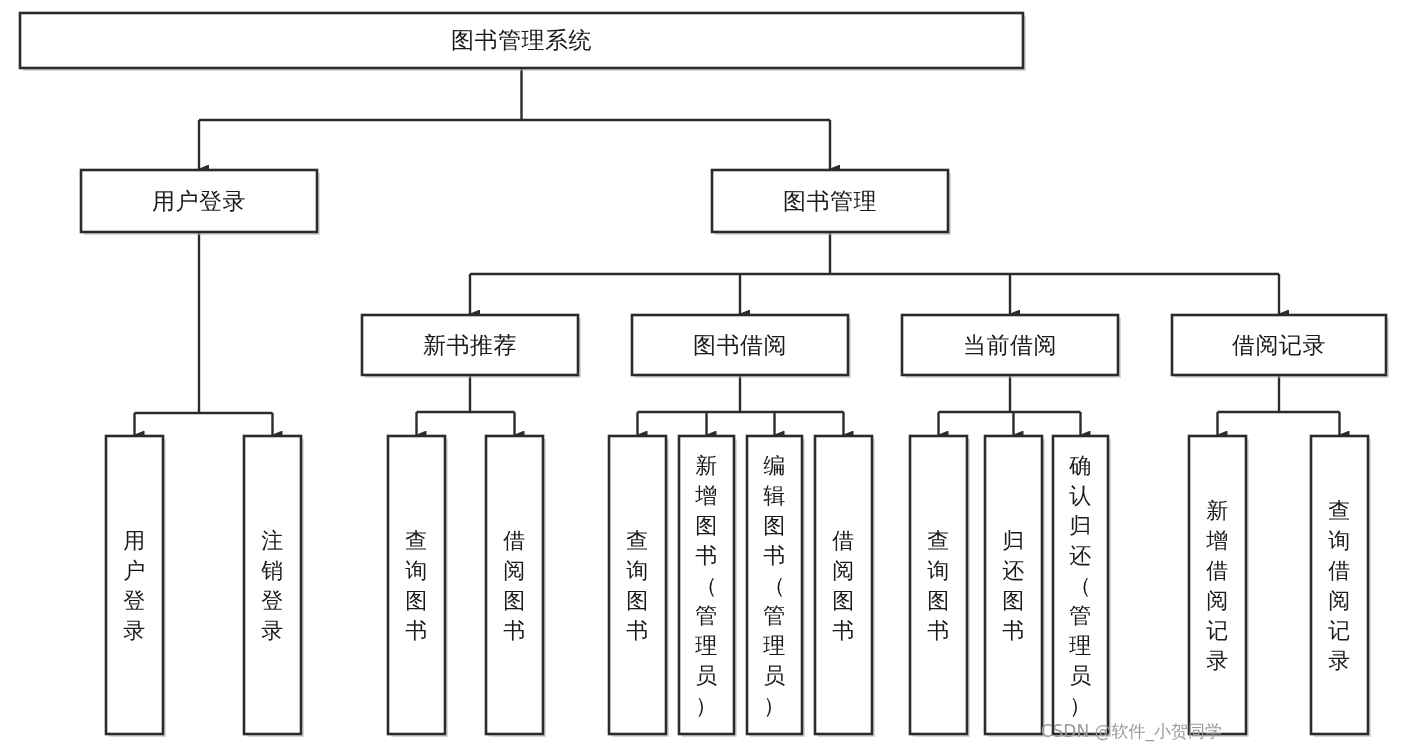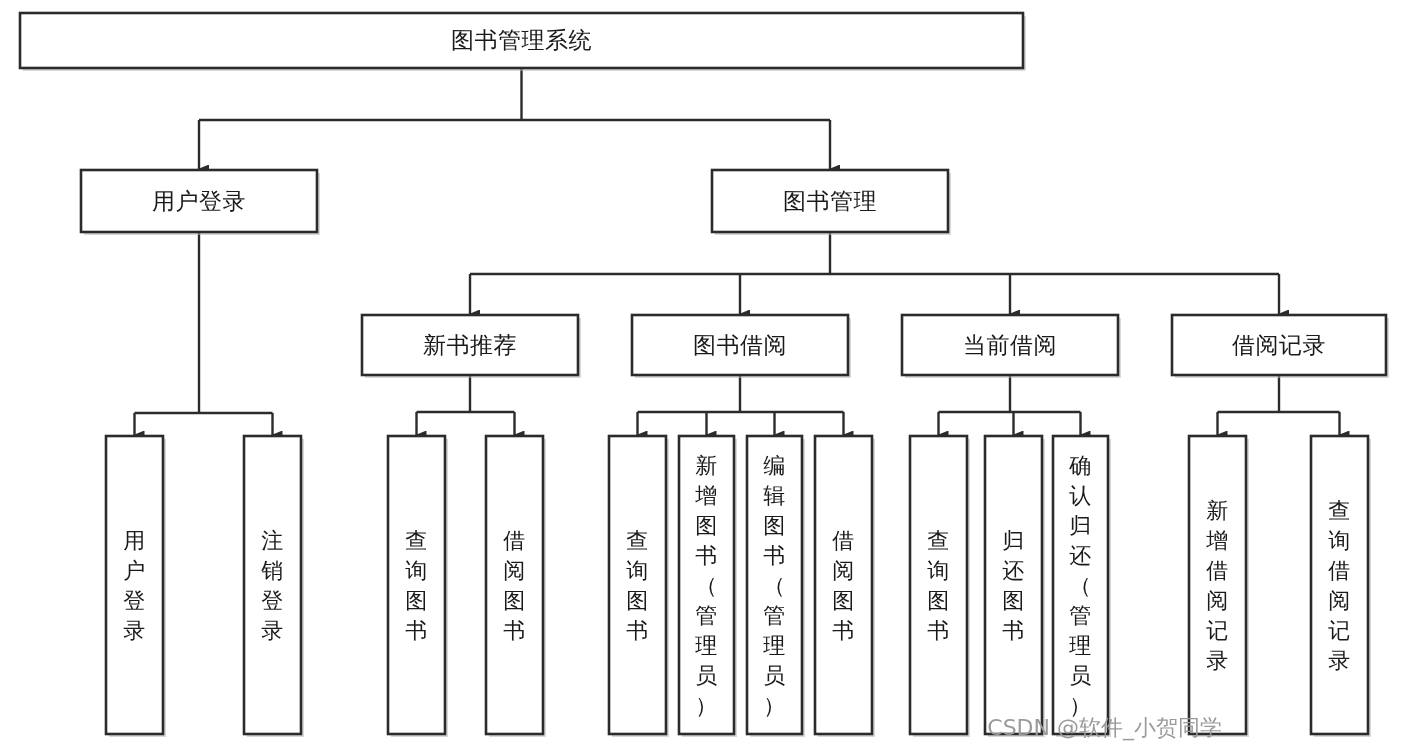--- a/index.html
+++ b/index.html
@@ -57,21 +57,21 @@
     font-size: 22px;
     fill: #1a1a1a;
     text-anchor: middle;
     letter-spacing: 0.5px;
   }
   .watermark {
     position: absolute;
     right: 8px;
     bottom: 4px;
     font-family: "DejaVu Sans", "Liberation Sans", sans-serif;
-    font-size: 22px;
+    font-size: 17px;
     color: #9a9a9a;
     white-space: nowrap;
     user-select: none;
   }
 </style>
 </head>
 <body>
 
 <div id="diagram-root">
 

